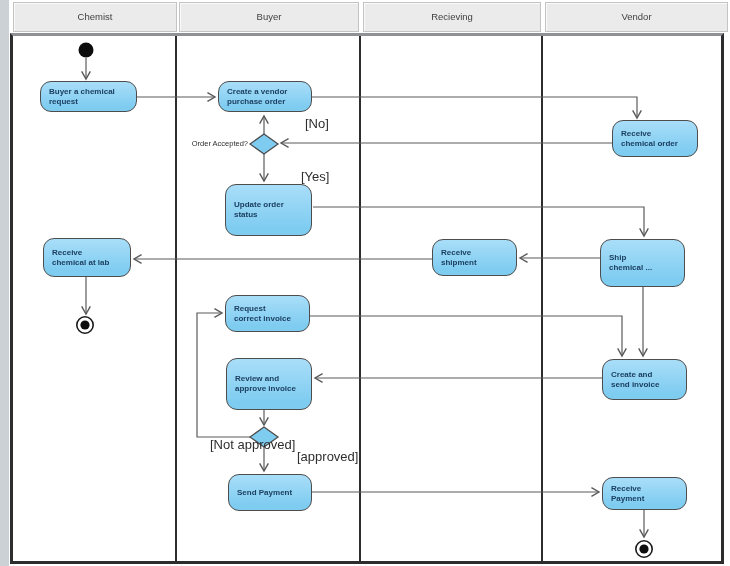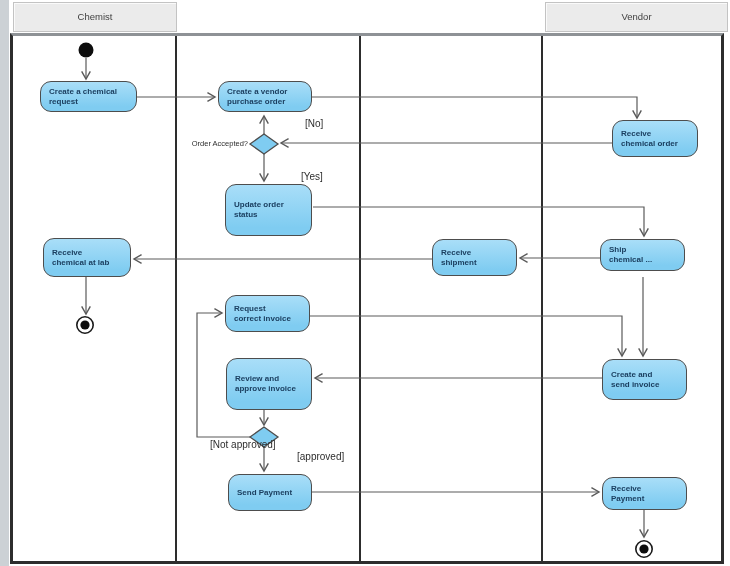--- a/index.html
+++ b/index.html
@@ -43,35 +43,37 @@
     border-radius:11px;
     color: var(--activity-text, #1b3f60);
     font-size:8px; font-weight:bold; line-height:10px;
     display:flex; align-items:center;
     padding:2px 4px 2px 8px;
     white-space:pre-line;
   }
 
   
   .elabel {
-    position:absolute; font-size:10px; color:#2e2e2e; line-height:9px;padding-left:24px;
+    position:absolute; font-size:13px; color:#2e2e2e; line-height:9px;padding-left:24px;
   }
   .dlabel {
     position:absolute; font-size:7.5px; color:#2e2e2e; line-height:9px; text-align:right;
   }
 
   svg.wires { position:absolute; left:0; top:0; width:730px; height:566px; }
 </style>
 </head>
 <body>
 
 <div class="stage">
   <div class="canvas-bg"></div>
 
   <div class="lane-header" style="left:13px;width:162px">Chemist</div>
+  <div class="lane-header" style="left:179px;width:178px">Buyer</div>
+  <div class="lane-header" style="left:363px;width:176px">Recieving</div>
   <div class="lane-header" style="left:545px;width:181px">Vendor</div>
 
   <div class="frame"></div>
   <div class="lane-divider" style="left:175px"></div>
   <div class="lane-divider" style="left:359px"></div>
   <div class="lane-divider" style="left:541px"></div>
 
   <svg class="wires" viewBox="0 0 730 566">
     <defs>
       <marker id="oarrow" viewBox="0 0 10 10" refX="8.5" refY="5" markerWidth="9" markerHeight="9" orient="auto">
@@ -107,33 +109,33 @@
     <g>
       <circle cx="85" cy="325" r="8.2" fill="#ffffff" stroke="#1a1a1a" stroke-width="1.6"></circle>
       <circle cx="85" cy="325" r="4.6" fill="#0d0d0d"></circle>
     </g>
     <g>
       <circle cx="644" cy="549" r="8.2" fill="#ffffff" stroke="#1a1a1a" stroke-width="1.6"></circle>
       <circle cx="644" cy="549" r="4.6" fill="#0d0d0d"></circle>
     </g>
   </svg>
 
-  <div class="node" style="left:40px;top:81px;width:97px;height:31px">Create a chemical
+  <div class="node" style="left:40px;top:81px;width:97px;height:31px">Buyer a chemical
 request</div>
   <div class="node" style="left:218px;top:81px;width:94px;height:31px">Create a vendor
 purchase order</div>
   <div class="node" style="left:612px;top:120px;width:86px;height:37px">Receive
 chemical order</div>
   <div class="node" style="left:225px;top:184px;width:87px;height:52px">Update order
 status</div>
   <div class="node" style="left:43px;top:238px;width:88px;height:39px">Receive
 chemical at lab</div>
   <div class="node" style="left:432px;top:239px;width:85px;height:37px">Receive
 shipment</div>
-  <div class="node" style="left:600px;top:239px;width:85px;height:32px">Ship
+  <div class="node" style="left:600px;top:239px;width:85px;height:48px">Ship
 chemical ...</div>
   <div class="node" style="left:225px;top:295px;width:85px;height:37px">Request
 correct invoice</div>
   <div class="node" style="left:226px;top:358px;width:86px;height:52px">Review and
 approve invoice</div>
   <div class="node" style="left:602px;top:359px;width:85px;height:41px">Create and
 send invoice</div>
   <div class="node" style="left:228px;top:474px;width:84px;height:37px">Send Payment</div>
   <div class="node" style="left:602px;top:477px;width:85px;height:33px">Receive
 Payment</div>

